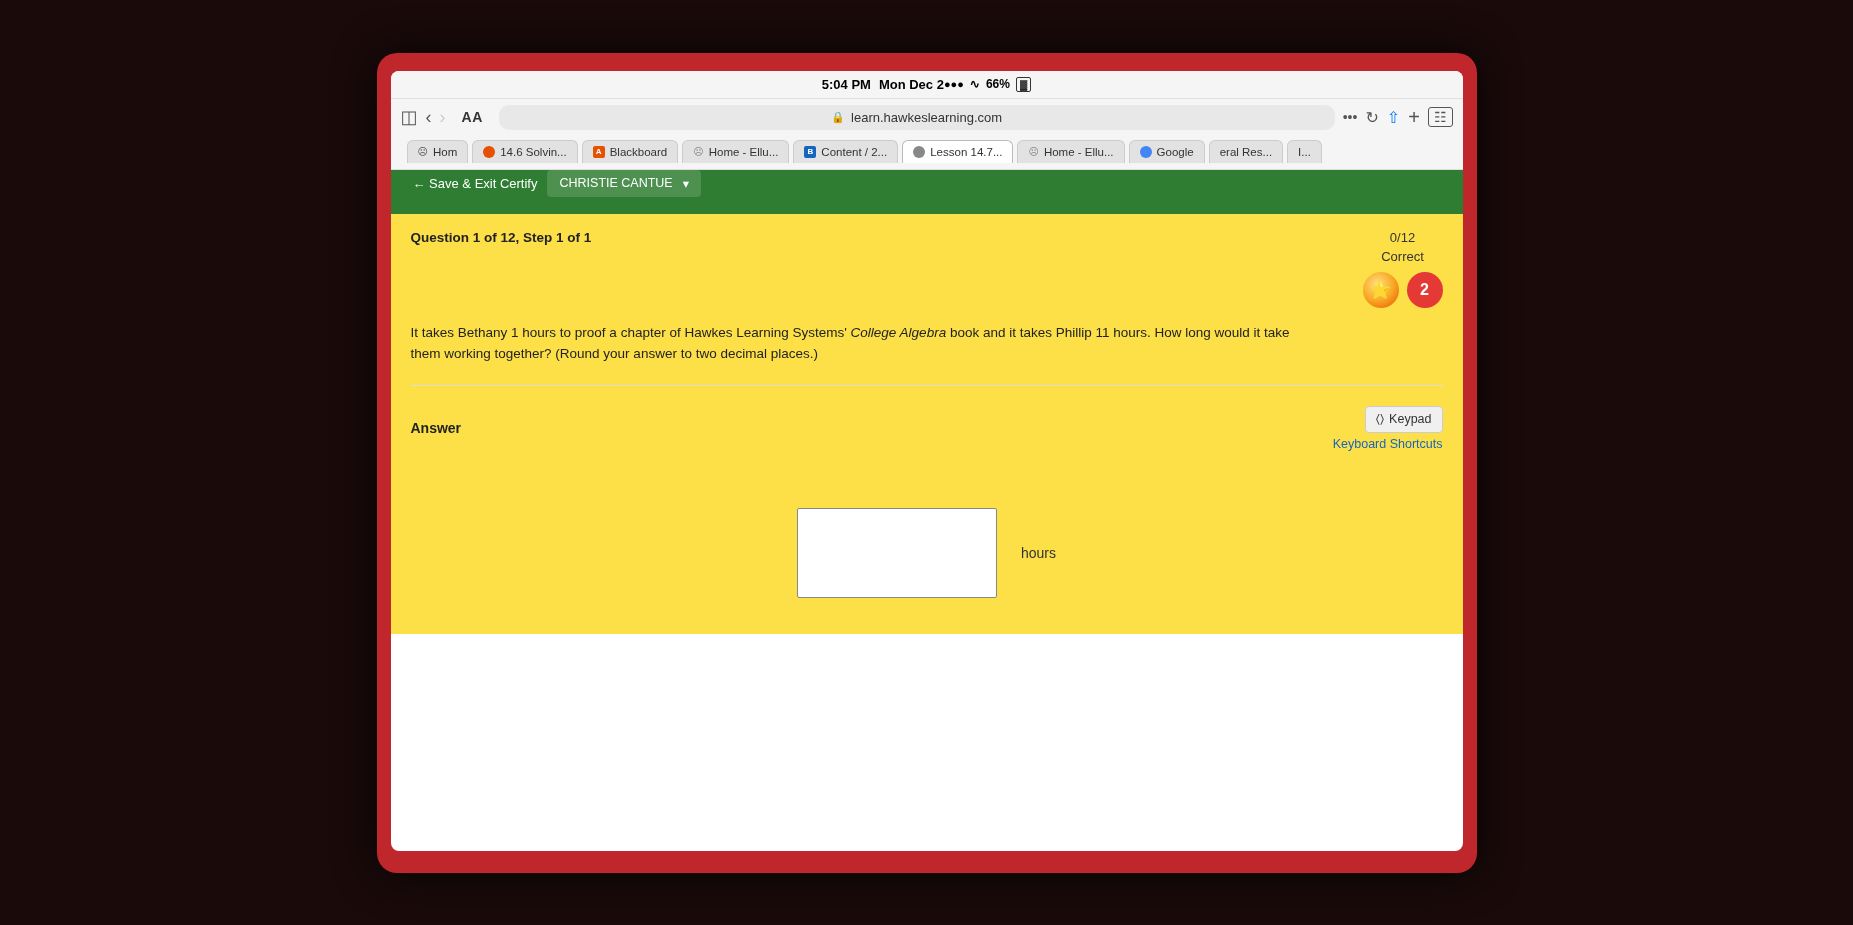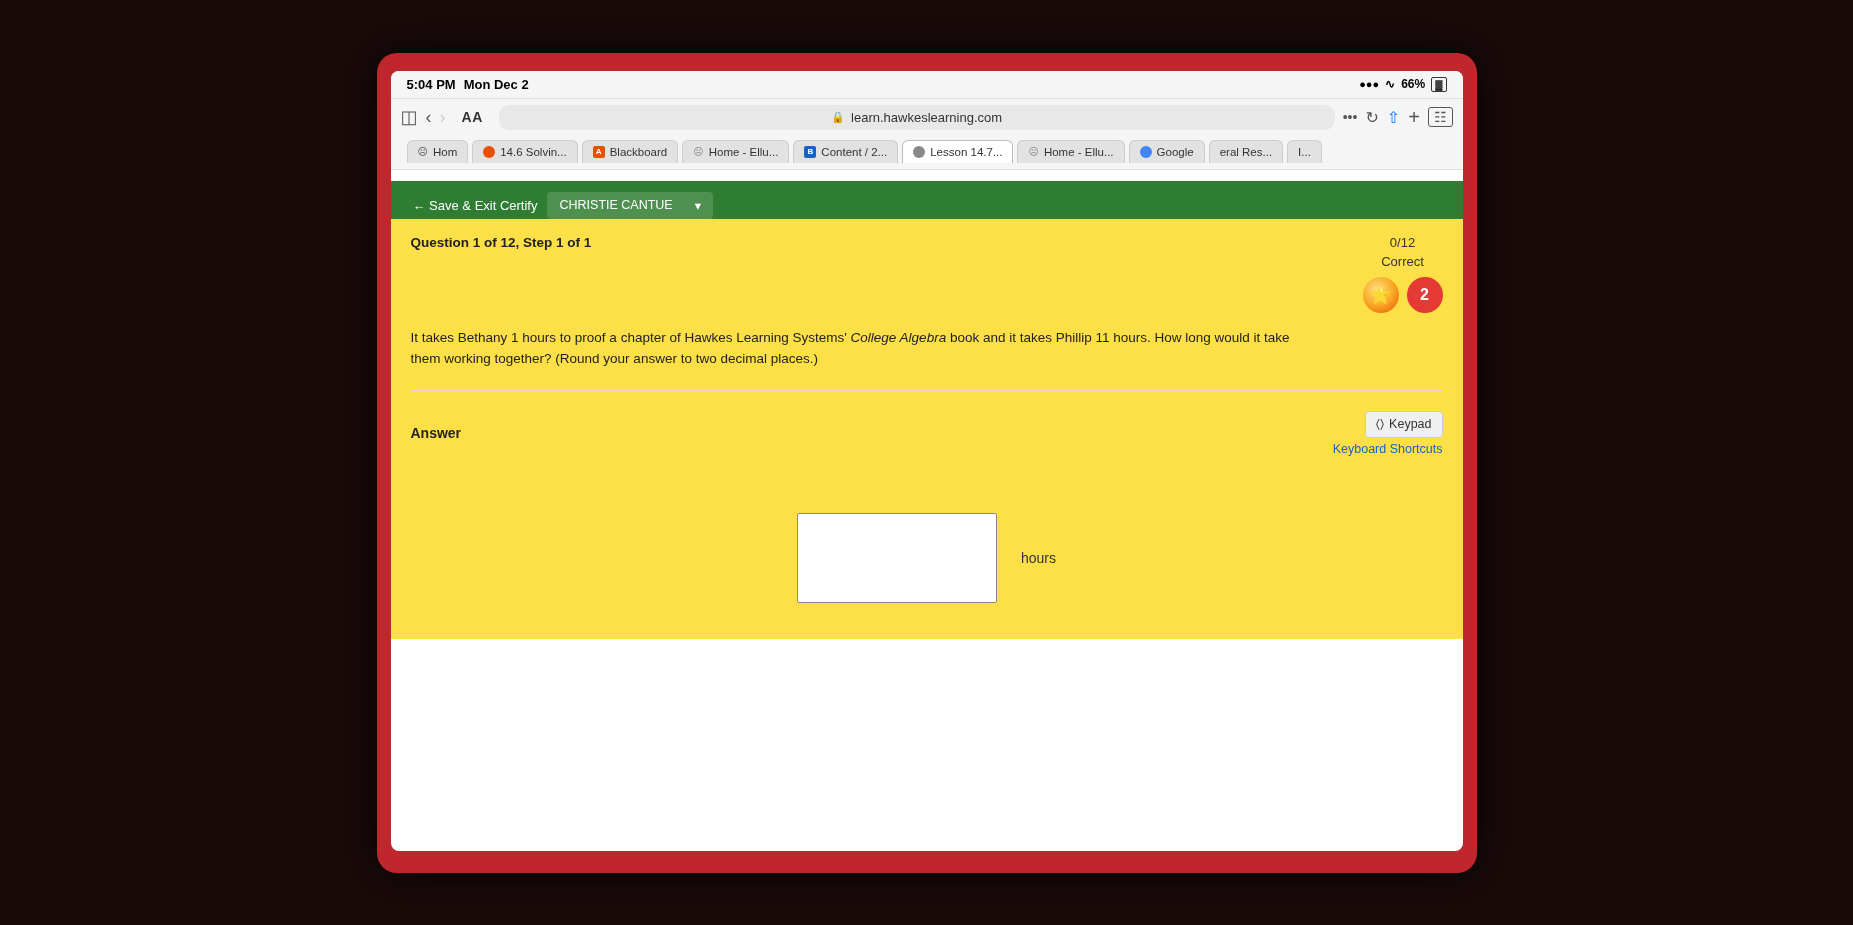--- a/index.html
+++ b/index.html
@@ -28,21 +28,21 @@
       overflow: hidden;
       width: 100%;
       min-height: 780px;
     }
 
     
     .status-bar {
       background: #f5f5f5;
       display: flex;
       align-items: center;
-      justify-content: space-between;
+      justify-content: center;
       padding: 6px 16px;
       font-size: 13px;
       font-weight: 600;
       color: #000;
       border-bottom: 1px solid #e0e0e0;
     }
     .status-left { display: flex; gap: 8px; align-items: center; }
     .status-right { display: flex; gap: 6px; align-items: center; font-size: 12px; }
 
     
@@ -130,24 +130,23 @@
     .tab.active {
       background: #fff;
       border-color: #bbb;
       font-weight: 500;
     }
 
     
     .app-navbar {
       background: #2e7d32;
       display: flex;
-      align-items: flex-end;
+      align-items: flex-start;
       padding: 0 12px;
-      height: 38px;
-      margin-top: 11px;
+      height: 44px;
     }
     .save-exit-btn {
       display: flex;
       align-items: center;
       gap: 6px;
       background: none;
       border: none;
       color: #fff;
       font-size: 13px;
       cursor: pointer;
@@ -157,21 +156,21 @@
     .lesson-title {
       flex: 1;
       color: #fff;
       font-size: 13.5px;
       font-weight: 400;
       padding-left: 10px;
     }
     .user-name-btn {
       display: flex;
       align-items: center;
-      gap: 22px;
+      gap: 10px;
       background: rgba(255,255,255,0.15);
       border: none;
       color: #fff;
       font-size: 12.5px;
       cursor: pointer;
       padding: 6px 12px;
       border-radius: 4px;
     }
 
     

